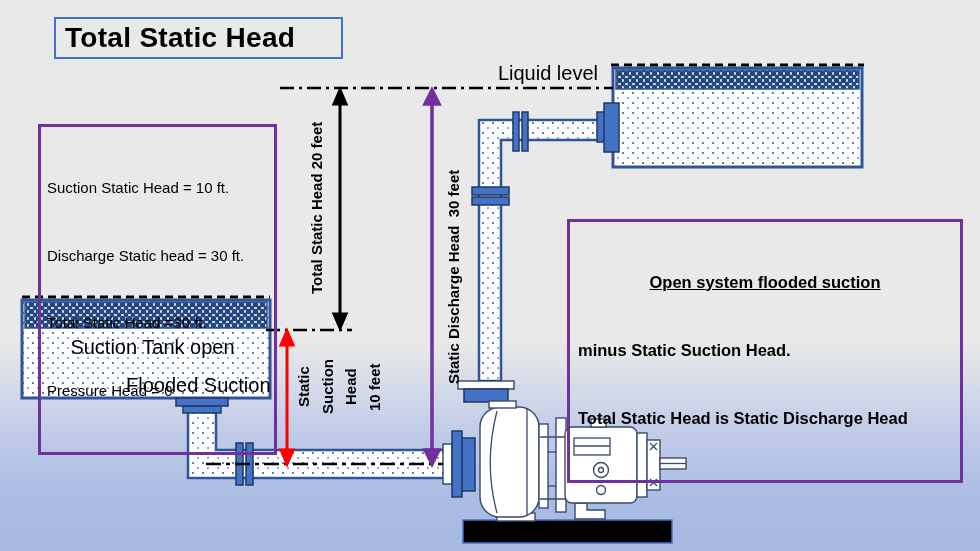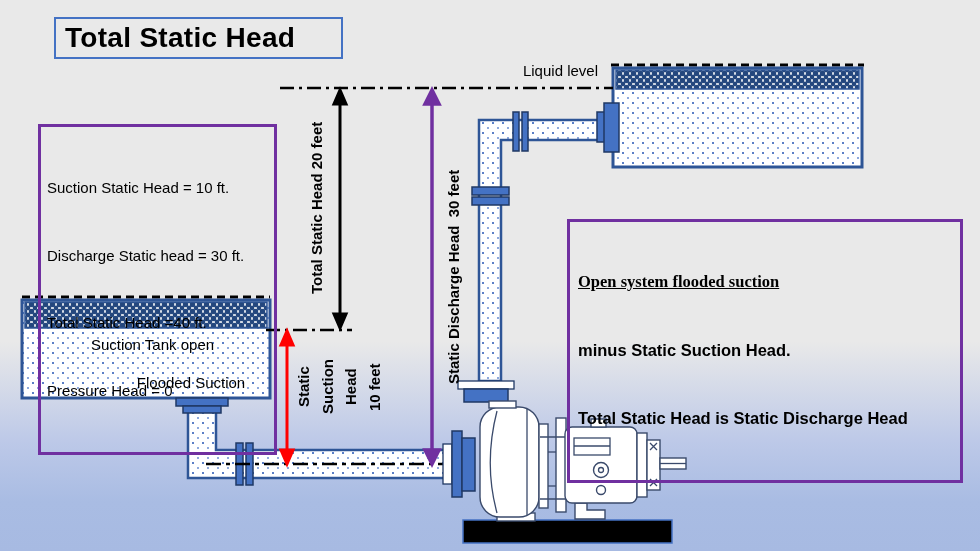--- a/index.html
+++ b/index.html
@@ -27,23 +27,23 @@
   .info-box{
     left:38px; top:124px; width:221px;
     border:3px solid var(--box-purple); padding:5px 6px;
     font-size:15px; line-height:1.5; white-space:pre;
   }
   .explain-box{
     left:567px; top:219px; width:374px;
     border:3px solid var(--box-purple); padding:3px 8px 5px 8px;
     font-size:16.5px; font-weight:bold; line-height:1.38; white-space:pre;
   }
-  .explain-box .heading{text-align:left; text-decoration:underline;font-family:Liberation Serif, serif;}
-
-  .lbl{font-size:15px; white-space:pre;}
+  .explain-box .heading{text-align:center; text-decoration:underline;}
+
+  .lbl{font-size:20px; white-space:pre;}
   .liquid-level{left:470px; top:62px; width:128px; text-align:right;}
   .discharge-tank-label{left:613px; top:100px; width:249px; text-align:center;}
   .suction-tank-label{left:22px; top:336px; width:261px; text-align:center;}
   .flooded-suction-label{left:126px; top:374px; width:130px; text-align:center;}
 
   .vlabel{
     display:flex; align-items:center; justify-content:center;
     writing-mode:vertical-rl; transform:rotate(180deg);
     font-weight:bold; font-size:15px; white-space:pre;
   }
@@ -177,21 +177,21 @@
     </g>
   </svg>
 
   <div class="overlay title-box">
     <span>Total Static Head</span>
   </div>
 
   <div class="overlay info-box">
     <div>Suction Static Head = 10 ft.</div>
     <div>Discharge Static head = 30 ft.</div>
-    <div>Total Static Head =40 ft.</div>
+    <div>Total Static Head =30 ft.</div>
     <div>Pressure Head = 0</div>
   </div>
 
   <div class="overlay explain-box">
     <div class="heading">Open system flooded suction</div>
     <div>minus Static Suction Head.</div>
     <div>Total Static Head is Static Discharge Head</div>
   </div>
 
   <div class="overlay lbl liquid-level">Liquid level</div>

